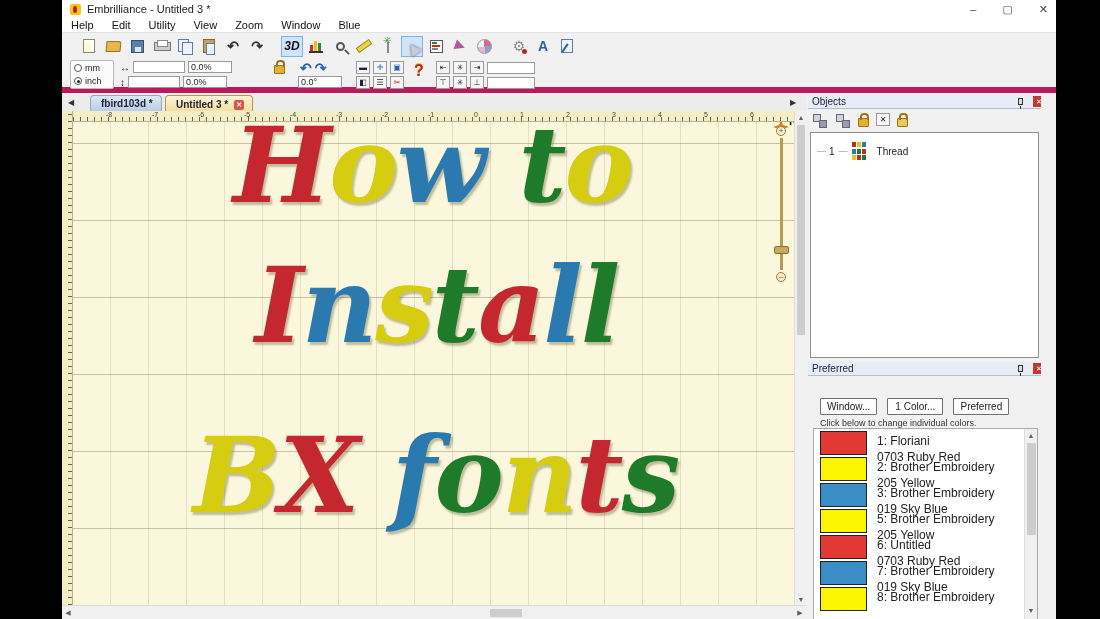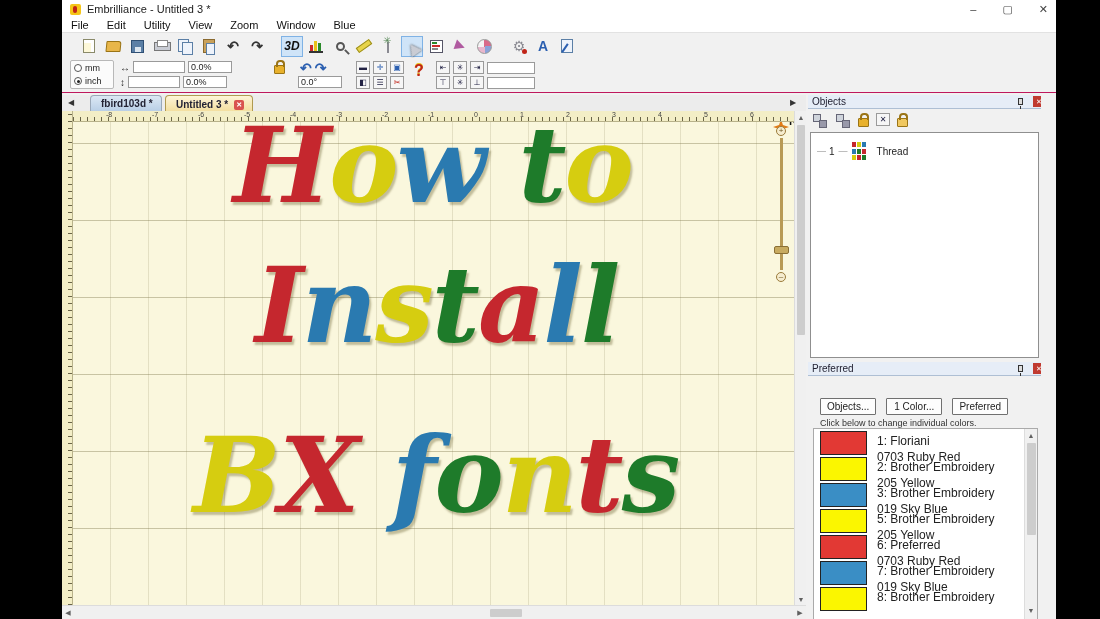--- a/index.html
+++ b/index.html
@@ -64,21 +64,21 @@
   .i-A { font-weight:bold; font-size:14px; color:#2b5fb0; }
   .i-notes { width:12px; height:14px; background:#eef3fb; border:1px solid #5b7fa6; position:relative; }
   .i-notes::after { content:''; position:absolute; left:2px; top:3px; width:2px; height:10px; background:#2b5fb0; transform:rotate(35deg); }
   .i-pointer { width:0; height:0; border:6px solid transparent; border-bottom:11px solid #c9ccd4; transform:rotate(-35deg); filter:drop-shadow(0 0 1px #444); }
   .i-mill { position:relative; width:14px; height:15px; }
   .i-mill::before { content:''; position:absolute; left:6px; top:3px; width:2px; height:11px; background:#8a8a92; }
   .i-mill::after { content:'✳'; position:absolute; left:2px; top:-4px; font-size:10px; color:#5a8a5a; }
 
   
   .tb2 { position:absolute; left:0; top:58px; width:100%; height:35px; background:#f1f1f1;
-    border-bottom:1px solid #be185d; font-size:9px; color:#222; }
+    border-bottom:6px solid #be185d; font-size:9px; color:#222; }
   .unitbox { position:absolute; left:8px; top:2px; width:44px; height:29px; border:1px solid #b8b8b8;
     background:#fbfbfb; border-radius:2px; padding:2px 3px; display:flex; flex-direction:column; justify-content:space-between; }
   .radio { display:flex; align-items:center; gap:3px; }
   .rdot { width:8px; height:8px; border:1px solid #555; border-radius:50%; background:#fff; position:relative; }
   .rdot.sel::after { content:''; position:absolute; left:2px; top:2px; width:3px; height:3px; background:#222; border-radius:50%; }
   .field { background:#fff; border:1px solid #9a9a9a; height:12px; font-size:9px; padding:0 2px; line-height:11px; color:#222; }
   .t2row { position:absolute; display:flex; align-items:center; gap:3px; }
   .aricon { font-size:10px; font-weight:bold; color:#222; }
   .minibtn { width:14px; height:13px; border:1px solid #9a9a9a; background:#f6f6f6; font-size:8px;
     display:flex; align-items:center; justify-content:center; color:#224; }
@@ -179,21 +179,21 @@
     <span class="appico"></span>
     <span>Embrilliance -  Untitled 3 *</span>
     <div class="wctrls">
       <span>–</span>
       <span>▢</span>
       <span>✕</span>
     </div>
   </div>
 
   <div class="menubar">
-      <span class="mi">File</span>
+      <span class="mi">Help</span>
       <span class="mi">Edit</span>
       <span class="mi">Utility</span>
       <span class="mi">View</span>
       <span class="mi">Zoom</span>
       <span class="mi">Window</span>
       <span class="mi">Blue</span>
     </div>
 
   <div class="tb1">
     <div class="tbtn">
@@ -419,21 +419,21 @@
     </div>
   </div>
 
   <div class="panel props">
     <div class="phead">
       <span>Preferred</span>
       <span class="pin"></span>
       <span class="px">✕</span>
     </div>
     <div class="pbtns">
-      <div class="pbtn">Objects...</div>
+      <div class="pbtn">Window...</div>
       <div class="pbtn">1 Color...</div>
       <div class="pbtn">Preferred</div>
     </div>
     <div class="pcap">Click below to change individual colors.</div>
     <div class="clist">
       <div class="cscroll">
         <span class="sarrow" style="top:0; left:0;">▲</span>
         <div class="sthumb" style="left:2px; top:14px; width:9px; height:92px;"></div>
         <span class="sarrow" style="bottom:22px; left:0;">▼</span>
       </div>
@@ -461,21 +461,21 @@
         <div class="crow">
           <div class="sw" style="background: rgb(251, 246, 0);"></div>
           <div class="ct">
             <div>5: Brother Embroidery</div>
             <div>205 Yellow</div>
           </div>
         </div>
         <div class="crow">
           <div class="sw" style="background: rgb(226, 57, 52);"></div>
           <div class="ct">
-            <div>6: Preferred</div>
+            <div>6: Untitled</div>
             <div>0703 Ruby Red</div>
           </div>
         </div>
         <div class="crow">
           <div class="sw" style="background: rgb(58, 142, 197);"></div>
           <div class="ct">
             <div>7: Brother Embroidery</div>
             <div>019 Sky Blue</div>
           </div>
         </div>

